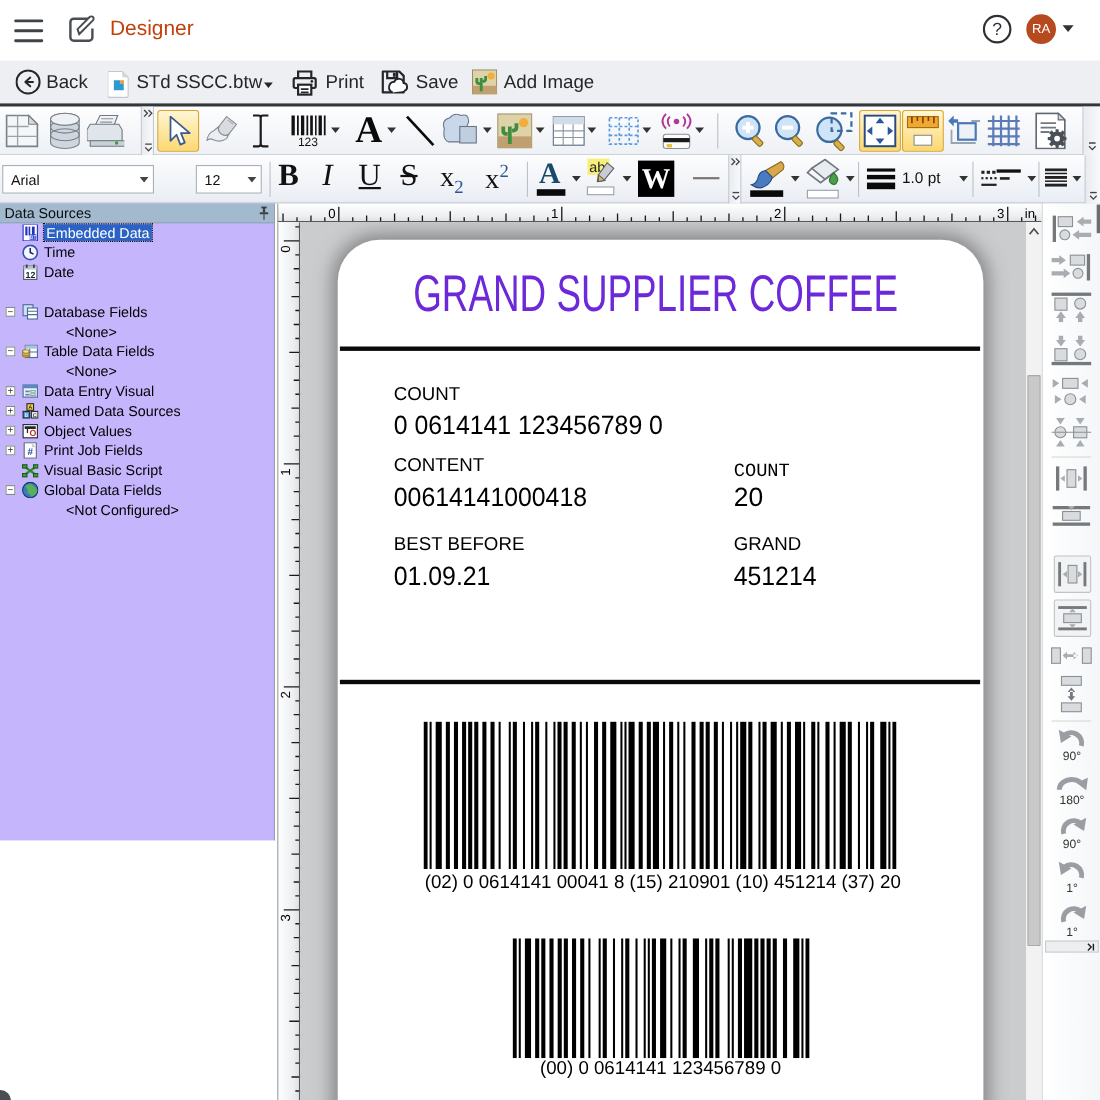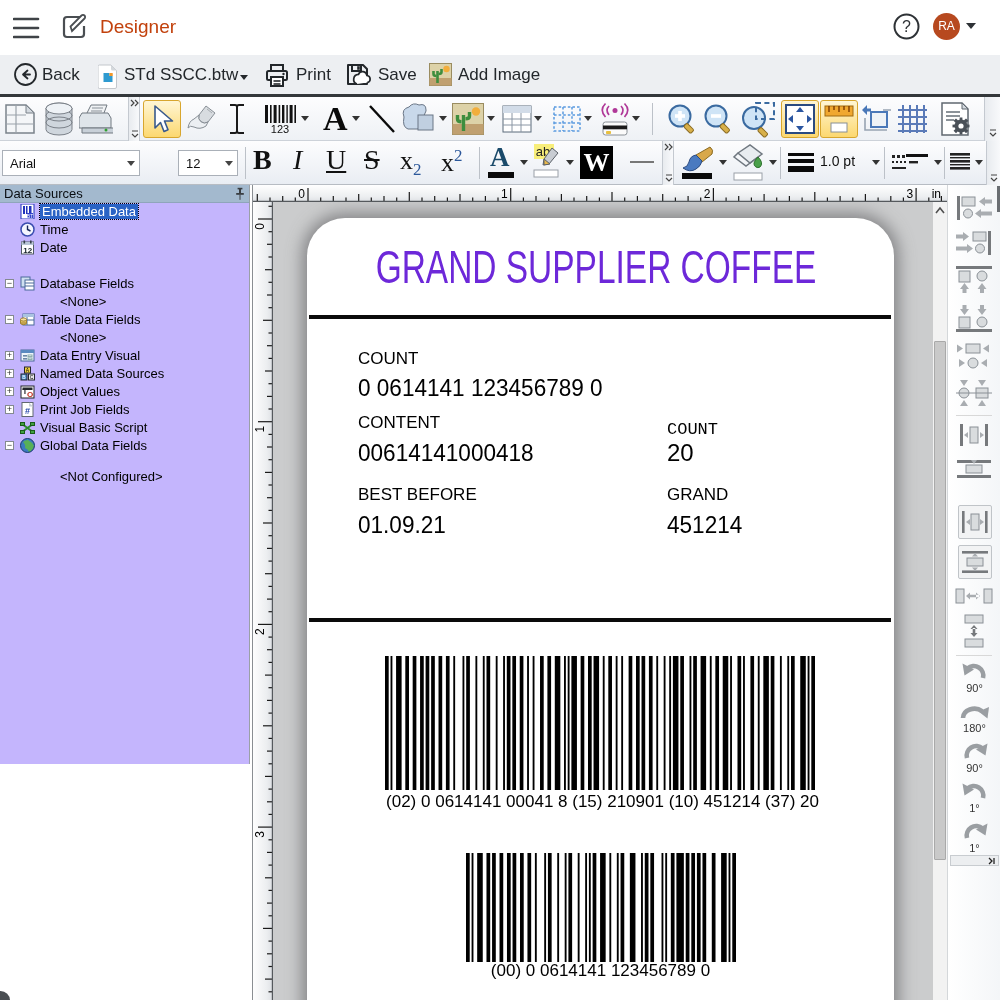--- a/index.html
+++ b/index.html
@@ -518,21 +518,21 @@
     </div>
   <div class="trow" style="top:252px;">
       <div class="pm">−</div>
       <svg class="ticon">
         <circle cx="7.5" cy="7.5" r="7" fill="#3a7ac0"></circle>
         <path d="M3 4 q3 3 2 6 q3 1 4 4 q4 -2 5 -6 q-2 -4 -6 -6 q-3 0 -5 2z" fill="#58b058"></path>
         <circle cx="7.5" cy="7.5" r="7" fill="none" stroke="#1a3a6a"></circle>
       </svg>
       <span class="txt">Global Data Fields</span>
     </div>
-  <div class="trow" style="top:283px;padding-left:13px;">
+  <div class="trow" style="top:270px;padding-left:13px;">
       <span class="txt2">&lt;Not Configured&gt;</span>
     </div>
 </div>
 
 <div class="abs" id="canvas">
   <div id="label"></div>
 </div>
 
 <svg style="position:absolute;left:252px;top:185px" width="695" height="17" xmlns="http://www.w3.org/2000/svg">
     <defs>

